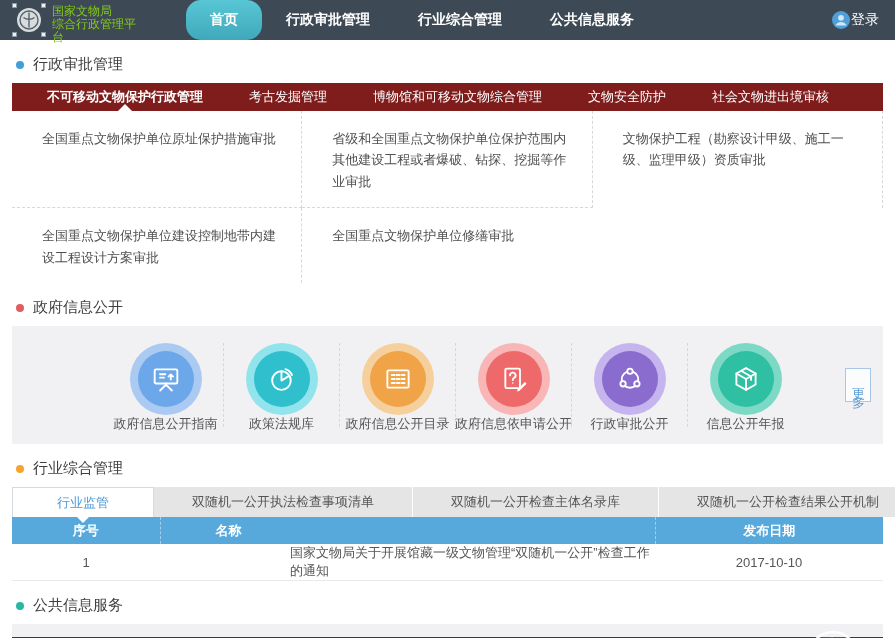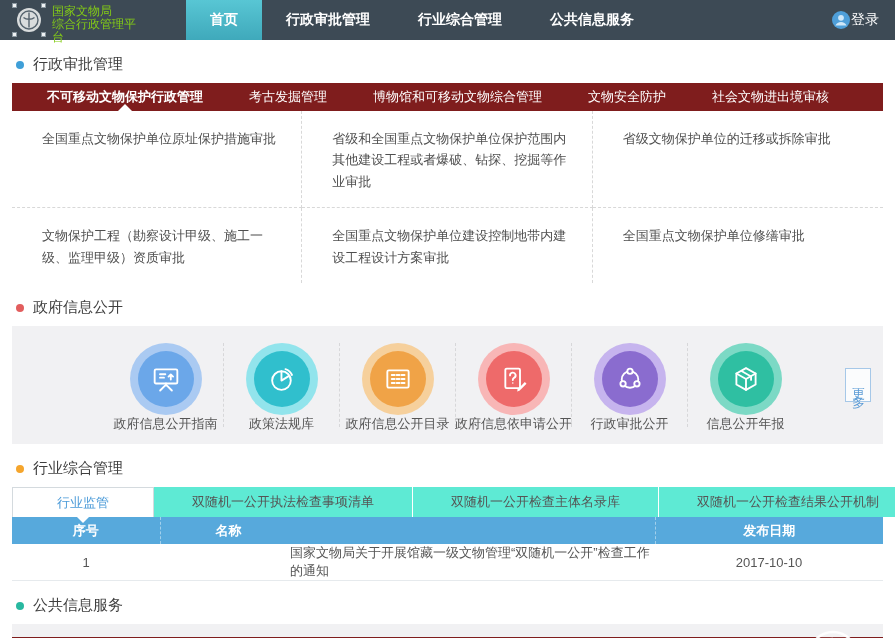--- a/index.html
+++ b/index.html
@@ -9,21 +9,21 @@
 
   
   .topbar { position:relative; height:40px; background:#3d4a55; display:flex; align-items:stretch; color:#fff; }
   .logo-box { position:relative; width:30px; height:30px; margin:5px 8px 0 14px; flex:none; }
   .logo-box svg { width:26px; height:26px; margin:2px; display:block; }
   .hnd { position:absolute; width:5px; height:5px; background:#eef2f4; border:1px solid #8a97a0; }
   .hnd.tl{left:-2px;top:-2px;} .hnd.tr{right:-2px;top:-2px;} .hnd.bl{left:-2px;bottom:-2px;} .hnd.br{right:-2px;bottom:-2px;}
   .site-title { width:92px; flex:none; font-size:12px; line-height:13px; padding-top:5px; color:#84cc16; }
   .topnav { display:flex; align-items:stretch; margin-left:42px; }
   .nav-item { display:flex; align-items:center; padding:0 24px; font-size:14px; font-weight:bold; color:#fff; cursor:pointer; }
-  .nav-item.active { background:linear-gradient(#58c6d4,#3fa9bb); }
+  .nav-item.active { background:linear-gradient(#58c6d4,#3fa9bb);border-radius:15px; }
   .login { position:absolute; right:16px; top:0; height:40px; display:flex; align-items:center; font-size:14px; cursor:pointer; }
   .login svg { width:20px; height:20px; display:block; }
 
   .content { padding:0 12px; }
 
   
   .sec-title { display:flex; align-items:center; gap:9px; font-size:15px; font-weight:normal; color:#3f3f3f; margin:15px 4px 9px; }
   .dot { width:8px; height:8px; border-radius:50%; flex:none; }
   .dot.c-blue{background:#3f9fd8;} .dot.c-red{background:#e25d5d;} .dot.c-orange{background:#f5a52c;} .dot.c-teal{background:#28b8a0;}
 
@@ -47,21 +47,21 @@
   .circle { width:56px; height:56px; border-radius:50%; display:flex; align-items:center; justify-content:center; }
   .circle svg { width:32px; height:32px; stroke:#fff; fill:none; stroke-width:1.4; stroke-linecap:round; stroke-linejoin:round; }
   .circle svg .node { fill:var(--c); }
   .icon-label { font-size:13px; color:#555; white-space:nowrap; }
   .vsep { width:0; height:84px; border-left:1px dashed #d7d7d9; margin-top:0; flex:none; }
   .more-btn { position:absolute; right:12px; top:50%; transform:translateY(-50%); writing-mode:vertical-rl;
     font-size:13px; color:#5b9bd5; border:1px solid #a6c8e8; background:#fbfcfd; padding:9px 5px; letter-spacing:7px; line-height:1.1; cursor:pointer; }
 
   
   .gray-tabs { display:flex; margin-top:4px; height:30px; font-size:13px; }
-  .gtab { position:relative; line-height:30px; padding:0 38px; background:#5eead4; color:#555; border-right:1px solid #fff; cursor:pointer; white-space:nowrap; }
+  .gtab { position:relative; line-height:30px; padding:0 38px; background:#e5e5e5; color:#555; border-right:1px solid #fff; cursor:pointer; white-space:nowrap; }
   .gtab.active { background:#fff; color:#4a9ad8; border:1px solid #d4dade; border-bottom:none; padding:0 44px; z-index:2; }
   .gtab.active .notch { position:absolute; left:50%; margin-left:-6px; top:100%; width:0; height:0;
     border-left:6px solid transparent; border-right:6px solid transparent; border-top:6px solid #fff; z-index:3; }
   table.data-table { width:100%; border-collapse:collapse; font-size:13px; }
   .data-table th { background:#57a9dc; color:#fff; height:27px; font-weight:bold; text-align:center; }
   .data-table th.w-no { width:148px; }
   .data-table th.w-date { width:228px; }
   .data-table th.al { text-align:left; padding-left:55px; border-left:1px dashed rgba(255,255,255,.45); }
   .data-table th.dl { border-left:1px dashed rgba(255,255,255,.45); }
   .data-table td { background:#fff; color:#555; height:31px; text-align:center; border-bottom:1px solid #e6eaed; }
@@ -123,21 +123,20 @@
           <i class="notch"></i>
         </a>
         <a class="btab">考古发掘管理</a>
         <a class="btab">博物馆和可移动文物综合管理</a>
         <a class="btab">文物安全防护</a>
         <a class="btab">社会文物进出境审核</a>
       </div>
       <div class="grid">
         <a class="cell cb cr">全国重点文物保护单位原址保护措施审批</a>
         <a class="cell cb cr">省级和全国重点文物保护单位保护范围内其他建设工程或者爆破、钻探、挖掘等作业审批</a>
-        <a class="cell cb">省级文物保护单位的迁移或拆除审批</a>
         <a class="cell cr">文物保护工程（勘察设计甲级、施工一级、监理甲级）资质审批</a>
         <a class="cell cr">全国重点文物保护单位建设控制地带内建设工程设计方案审批</a>
         <a class="cell">全国重点文物保护单位修缮审批</a>
       </div>
     </section>
 
     <section>
       <h2 class="sec-title">
         <span class="dot c-red"></span>
         <span>政府信息公开</span>

